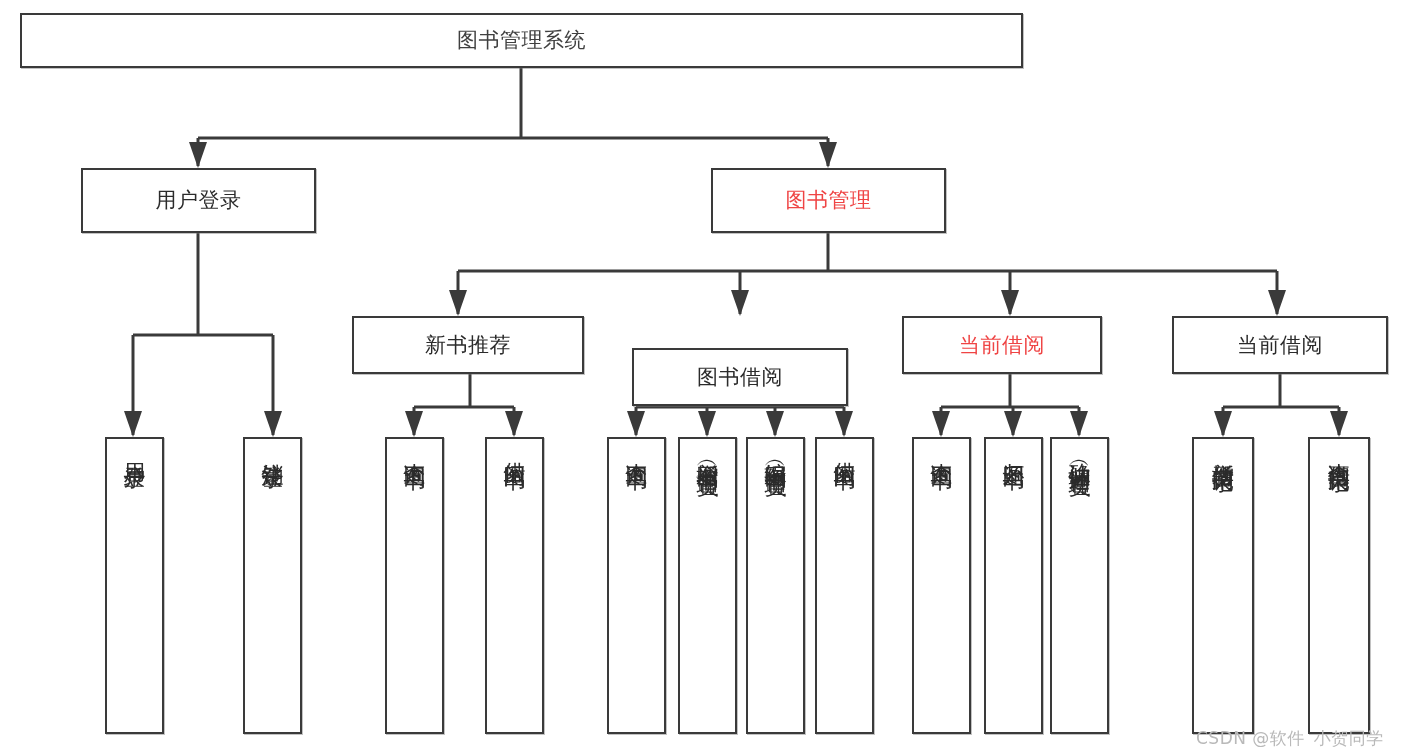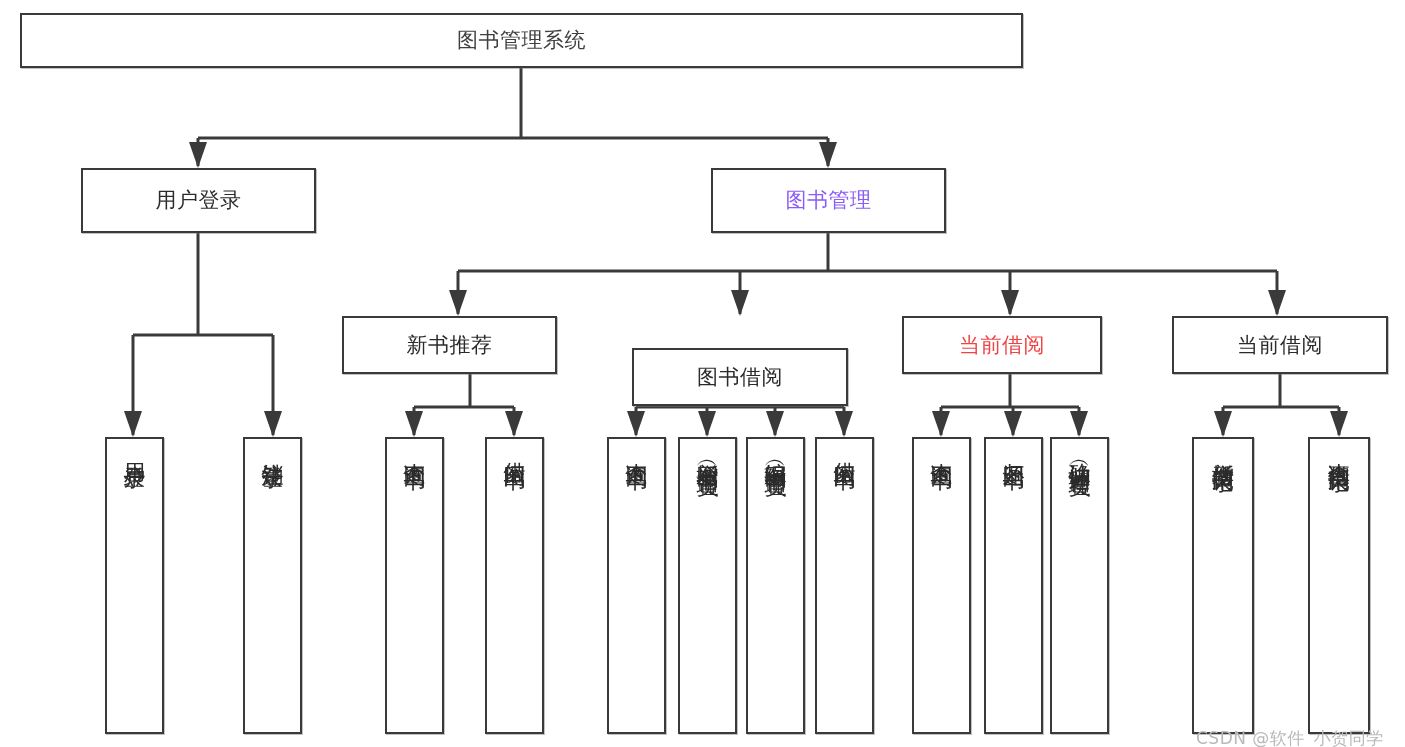--- a/index.html
+++ b/index.html
@@ -125,24 +125,24 @@
       <line x1="1339" y1="407" x2="1339" y2="435" stroke="#3a3a3a" stroke-width="3"></line>
       <path d="M 1330 411 L 1348 411 L 1339 437 Z" fill="#3a3a3a"></path>
     </svg>
   <div id="nodes">
       <div class="node horiz" style="left: 20px; top: 13px; width: 1003px; height: 55px; border-color: rgb(58, 58, 58); background: rgb(255, 255, 255); color: #404040;">
         <span class="label">图书管理系统</span>
       </div>
       <div class="node horiz" style="left: 81px; top: 168px; width: 235px; height: 65px; border-color: rgb(58, 58, 58); background: rgb(255, 255, 255); color: rgb(43, 43, 43);">
         <span class="label">用户登录</span>
       </div>
-      <div class="node horiz" style="left: 711px; top: 168px; width: 235px; height: 65px; border-color: rgb(58, 58, 58); background: rgb(255, 255, 255); color: #8b5cf6;">
+      <div class="node horiz" style="left: 711px; top: 168px; width: 235px; height: 65px; border-color: rgb(58, 58, 58); background: rgb(255, 255, 255); color: #ef4444;">
         <span class="label">图书管理</span>
       </div>
-      <div class="node horiz" style="left: 342px; top: 316px; width: 215px; height: 58px; border-color: rgb(58, 58, 58); background: rgb(255, 255, 255); color: rgb(43, 43, 43);">
+      <div class="node horiz" style="left: 352px; top: 316px; width: 232px; height: 58px; border-color: rgb(58, 58, 58); background: rgb(255, 255, 255); color: rgb(43, 43, 43);">
         <span class="label">新书推荐</span>
       </div>
       <div class="node horiz" style="left: 632px; top: 316px; width: 216px; height: 58px; border-color: rgb(58, 58, 58); background: rgb(255, 255, 255); color: rgb(43, 43, 43); margin-top: 32px;">
         <span class="label">图书借阅</span>
       </div>
       <div class="node horiz" style="left: 902px; top: 316px; width: 200px; height: 58px; border-color: rgb(58, 58, 58); background: rgb(255, 255, 255); color: #ef4444;">
         <span class="label">当前借阅</span>
       </div>
       <div class="node horiz" style="left: 1172px; top: 316px; width: 216px; height: 58px; border-color: rgb(58, 58, 58); background: rgb(255, 255, 255); color: rgb(43, 43, 43);">
         <span class="label">当前借阅</span>

